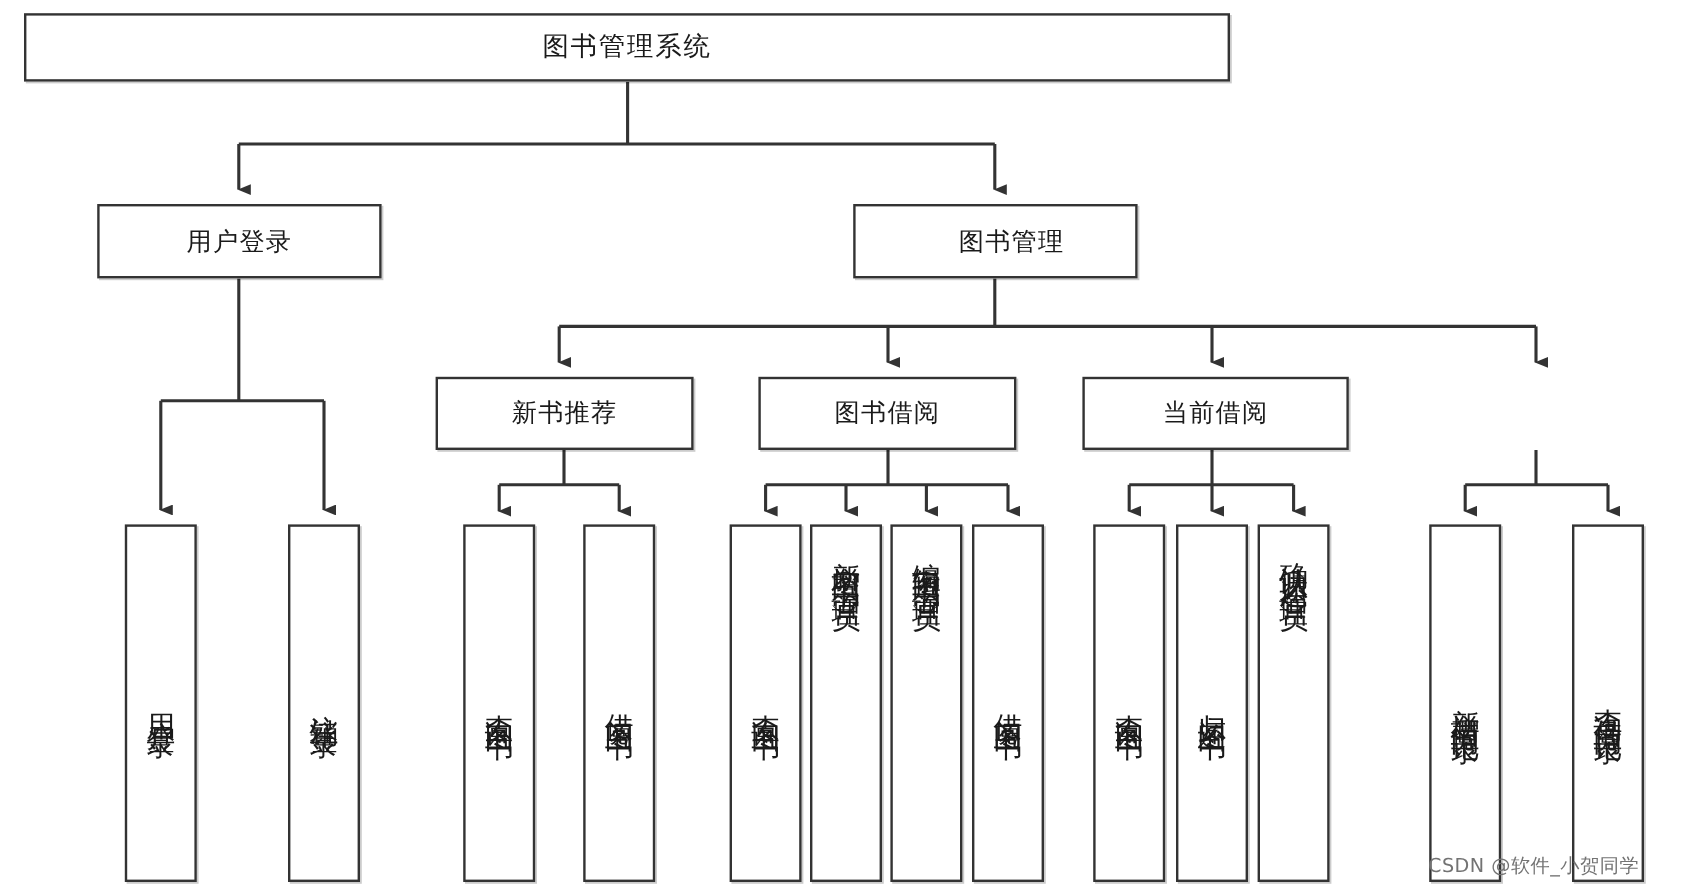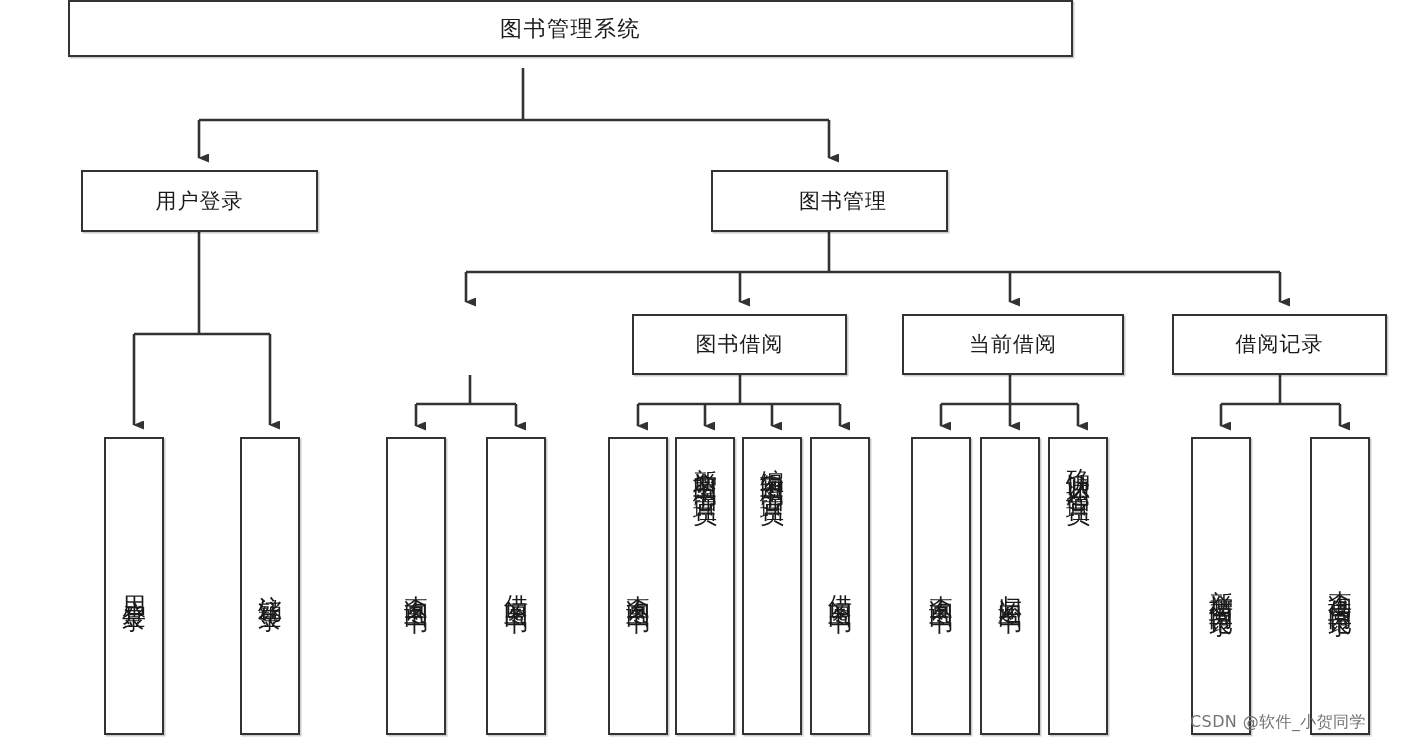--- a/index.html
+++ b/index.html
@@ -101,39 +101,39 @@
       <path d="M1010,404 L1010,426" marker-end="url(#arw)"></path>
       <path d="M1078,404 L1078,426" marker-end="url(#arw)"></path>
 
       <path d="M1280,375 L1280,404"></path>
       <path d="M1221,404 L1340,404"></path>
       <path d="M1221,404 L1221,426" marker-end="url(#arw)"></path>
       <path d="M1340,404 L1340,426" marker-end="url(#arw)"></path>
     </g>
   </svg>
 
-  <div class="node h" id="n-root" style="left:20px;top:0;width:1005px;height:57px;margin-left:48px;">
+  <div class="node h" id="n-root" style="left:20px;top:11px;width:1005px;height:57px;">
     <span class="lbl">图书管理系统</span>
   </div>
 
   <div class="node h" style="left:81px;top:170px;width:237px;height:62px;">
     <span class="lbl">用户登录</span>
   </div>
   <div class="node h" style="left:711px;top:170px;width:237px;height:62px;padding-left:27px;">
     <span class="lbl">图书管理</span>
   </div>
 
+  <div class="node h" style="left:363px;top:314px;width:215px;height:61px;">
+    <span class="lbl">新书推荐</span>
+  </div>
   <div class="node h" style="left:632px;top:314px;width:215px;height:61px;">
     <span class="lbl">图书借阅</span>
   </div>
   <div class="node h" style="left:902px;top:314px;width:222px;height:61px;">
     <span class="lbl">当前借阅</span>
-  </div>
-  <div class="node h" style="left:1172px;top:314px;width:215px;height:61px;">
-    <span class="lbl">借阅记录</span>
   </div>
 
   <div class="node v center" style="left:104px;top:437px;width:60px;height:298px;">
     <span class="lbl">用户登录</span>
   </div>
   <div class="node v center" style="left:240px;top:437px;width:60px;height:298px;">
     <span class="lbl">注销登录</span>
   </div>
 
   <div class="node v center" style="left:386px;top:437px;width:60px;height:298px;">

